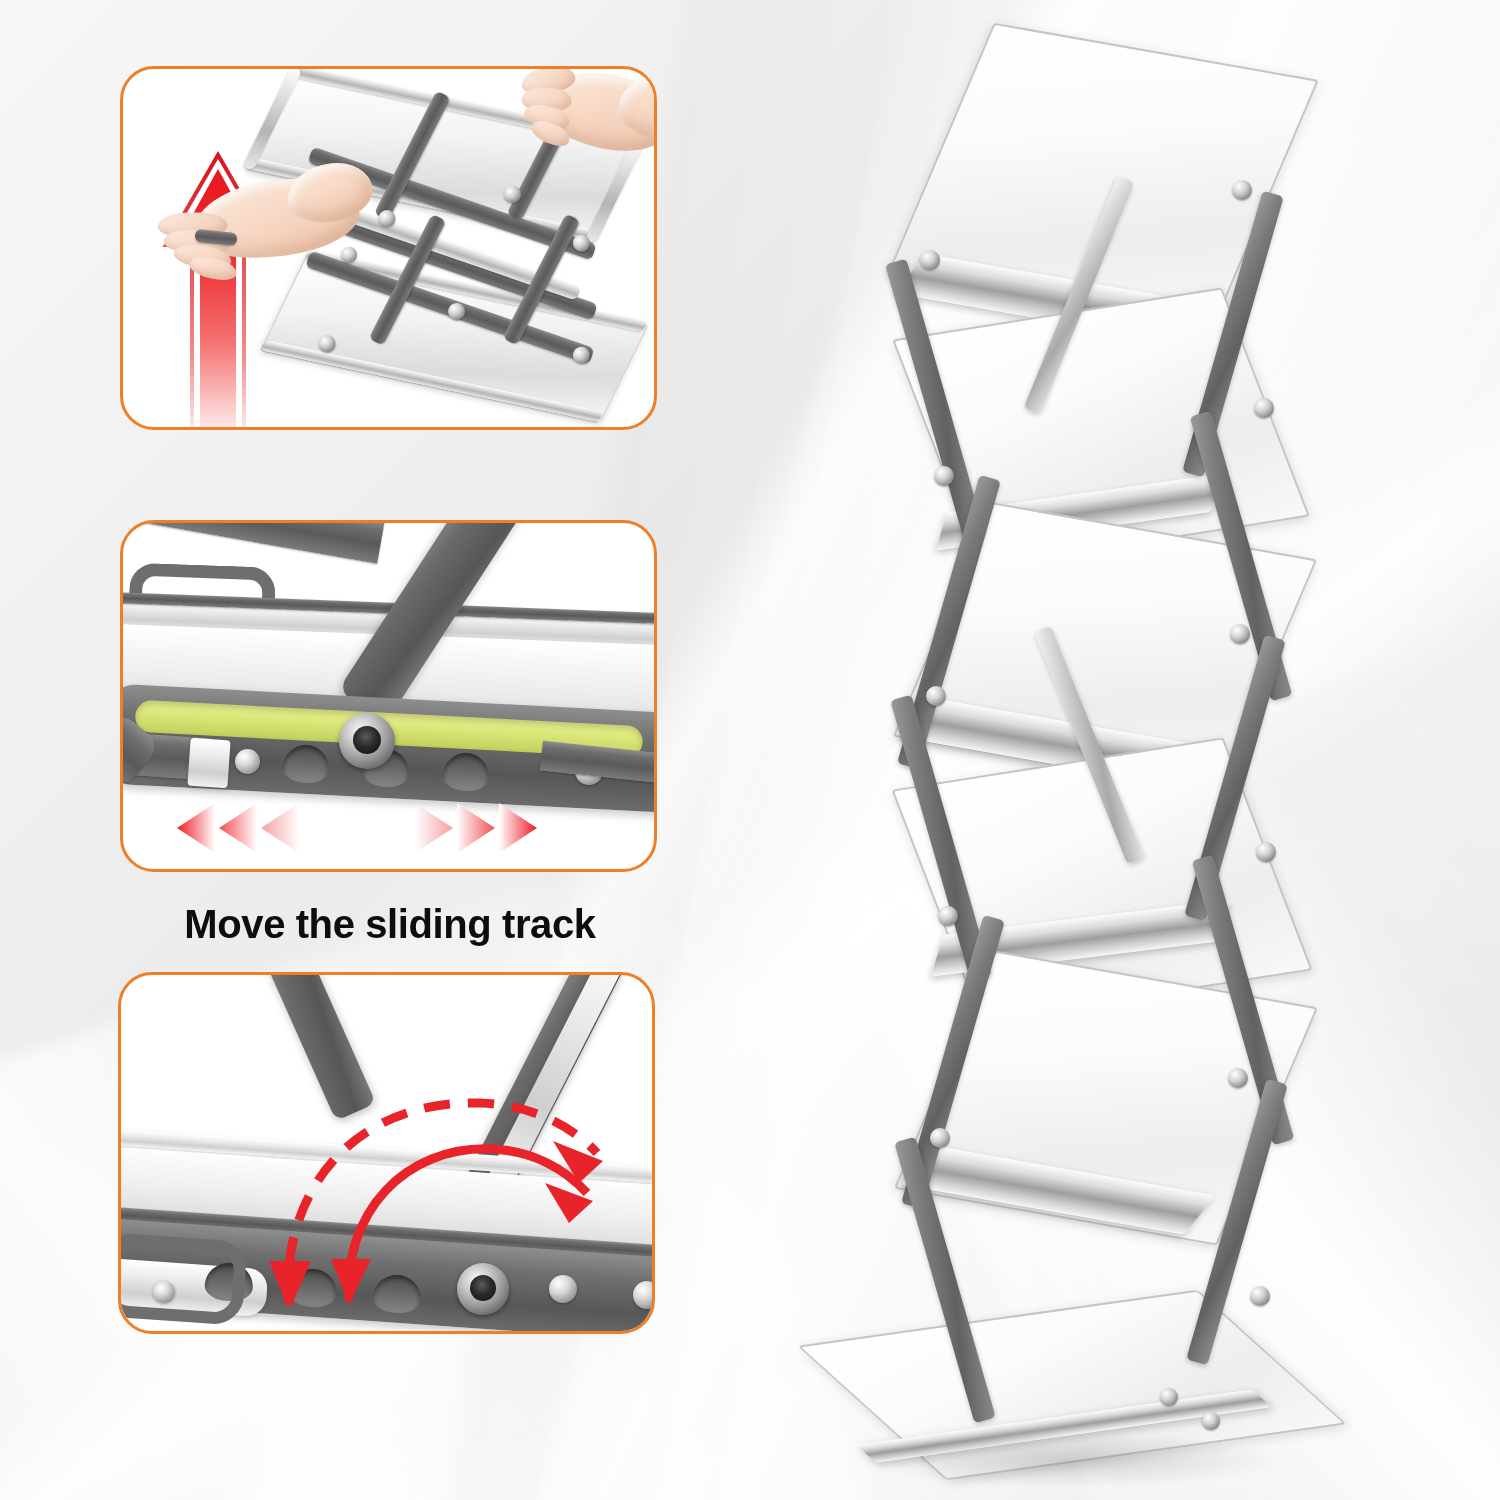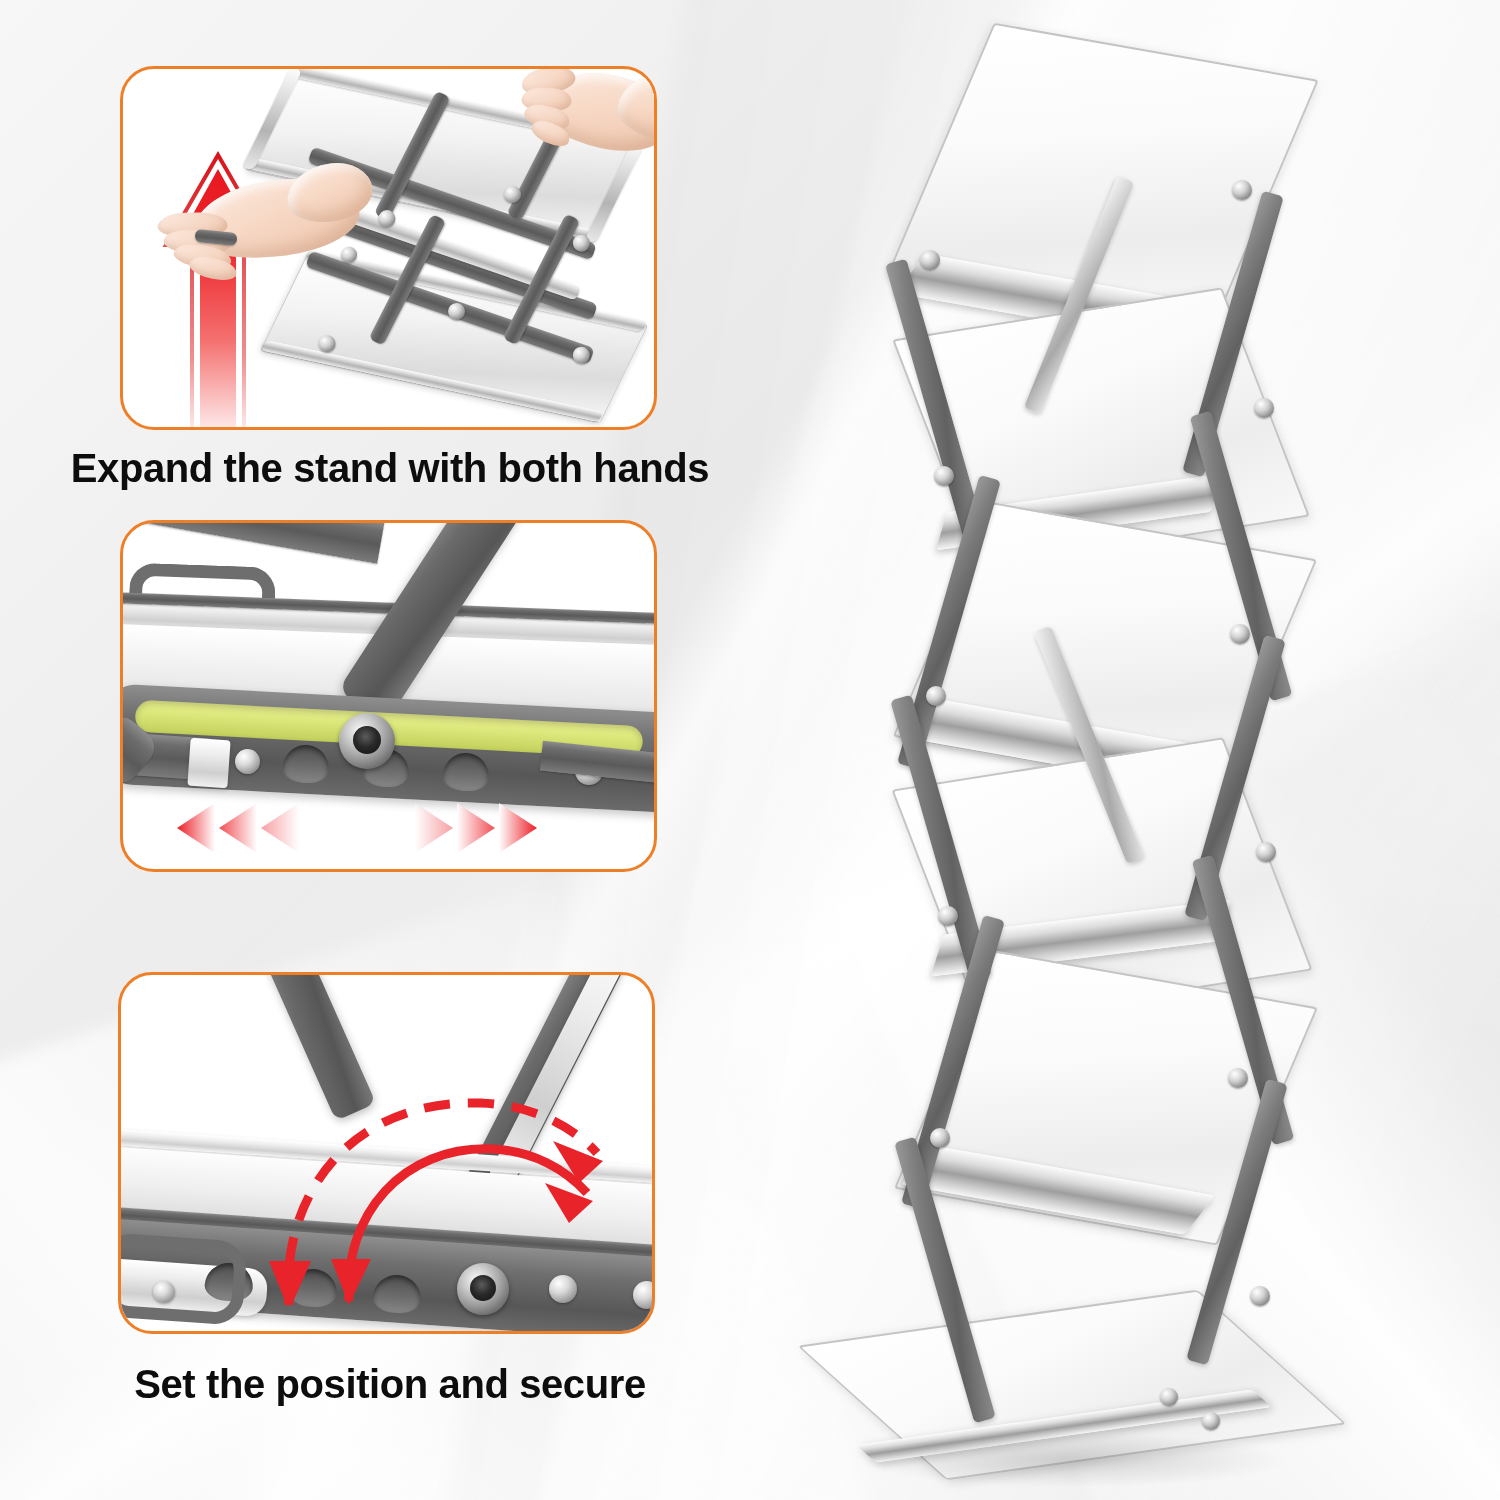--- a/index.html
+++ b/index.html
@@ -200,21 +200,20 @@
         <div class="finger" style="left:22px;top:46px;width:66px;height:24px;transform:rotate(11deg);"></div>
         <div class="finger" style="left:30px;top:62px;width:58px;height:22px;transform:rotate(16deg);"></div>
         <div class="finger" style="left:44px;top:76px;width:48px;height:20px;transform:rotate(20deg);"></div>
         <div class="hand" style="left:150px;top:-4px;width:86px;height:58px;border-radius:55% 45% 50% 50%/60% 50% 50% 40%;"></div>
       </div>
 
       <div class="bar bar-dark" style="left:72px;top:162px;width:42px;height:13px;transform:rotate(6deg);"></div>
     </div>
   </div>
 
-  <div class="caption" style="left:40px;top:446px;width:700px;font-size:40px;">Expand the stand with both hands</div>
 
   <div class="panel" style="left:120px;top:520px;width:537px;height:352px;">
     <div class="panel-inner">
 
       <div class="bar bar-dark" style="left:-30px;top:-26px;width:290px;height:42px;transform:rotate(10deg);border-radius:0;"></div>
       <div style="position:absolute;left:6px;top:42px;width:120px;height:52px;
                   border:13px solid #6e6e6e;border-radius:26px 26px 0 0;border-bottom:none;
                   transform:rotate(2deg);"></div>
       <div class="rail" style="left:-24px;top:86px;width:600px;height:30px;transform:rotate(2.2deg);"></div>
       <div class="bar bar-dark" style="left:-24px;top:80px;width:600px;height:11px;transform:rotate(2.2deg);border-radius:0;"></div>
@@ -262,20 +261,21 @@
         </g>
         <g fill="url(#chR)">
           <path d="M328 4 L328 54 L366 29 Z"></path>
           <path d="M286 4 L286 54 L324 29 Z" opacity=".78"></path>
           <path d="M244 4 L244 54 L282 29 Z" opacity=".42"></path>
         </g>
       </svg>
     </div>
   </div>
 
+  <div class="caption" style="left:40px;top:902px;width:700px;font-size:40px;">Move the sliding track</div>
 
   <div class="panel" style="left:118px;top:972px;width:537px;height:362px;">
     <div class="panel-inner">
 
       <div class="arm" style="left:152px;top:-150px;width:44px;height:300px;transform:rotate(-24deg);"></div>
       <div class="arm" style="left:400px;top:-110px;width:46px;height:420px;transform:rotate(27deg);"></div>
       <div class="rail" style="left:430px;top:-60px;width:26px;height:280px;transform:rotate(27deg);"></div>
 
       <div class="rail" style="left:-40px;top:174px;width:640px;height:16px;transform:rotate(4deg);"></div>
       <div class="rail" style="left:-40px;top:192px;width:640px;height:78px;transform:rotate(4deg);
@@ -308,21 +308,20 @@
         </g>
 
         <polygon points="58,236 38,186 80,186" fill="#e8232a"></polygon>
         <polygon points="118,230 100,184 140,184" fill="#e8232a"></polygon>
         <polygon points="372,86 322,66 348,108" fill="#e8232a"></polygon>
         <polygon points="362,126 314,108 338,148" fill="#e8232a"></polygon>
       </svg>
     </div>
   </div>
 
-  <div class="caption" style="left:40px;top:1362px;width:700px;font-size:40px;">Set the position and secure</div>
 
   <div class="prod">
 
     <div class="shelf-panel" style="left:108px;top:24px;width:326px;height:262px;transform:rotate(10deg) skewX(-13deg);"></div>
     <div class="shelf-lip" style="left:78px;top:256px;width:282px;height:44px;transform:rotate(10deg) skewX(-28deg);"></div>
 
     <div class="shelf-panel" style="left:104px;top:288px;width:330px;height:236px;transform:rotate(-9deg) skewX(12deg);"></div>
     <div class="shelf-lip" style="left:110px;top:474px;width:278px;height:36px;transform:rotate(-8deg) skewX(-24deg);"></div>
 
     <div class="shelf-panel" style="left:110px;top:504px;width:326px;height:244px;transform:rotate(10deg) skewX(-13deg);"></div>

